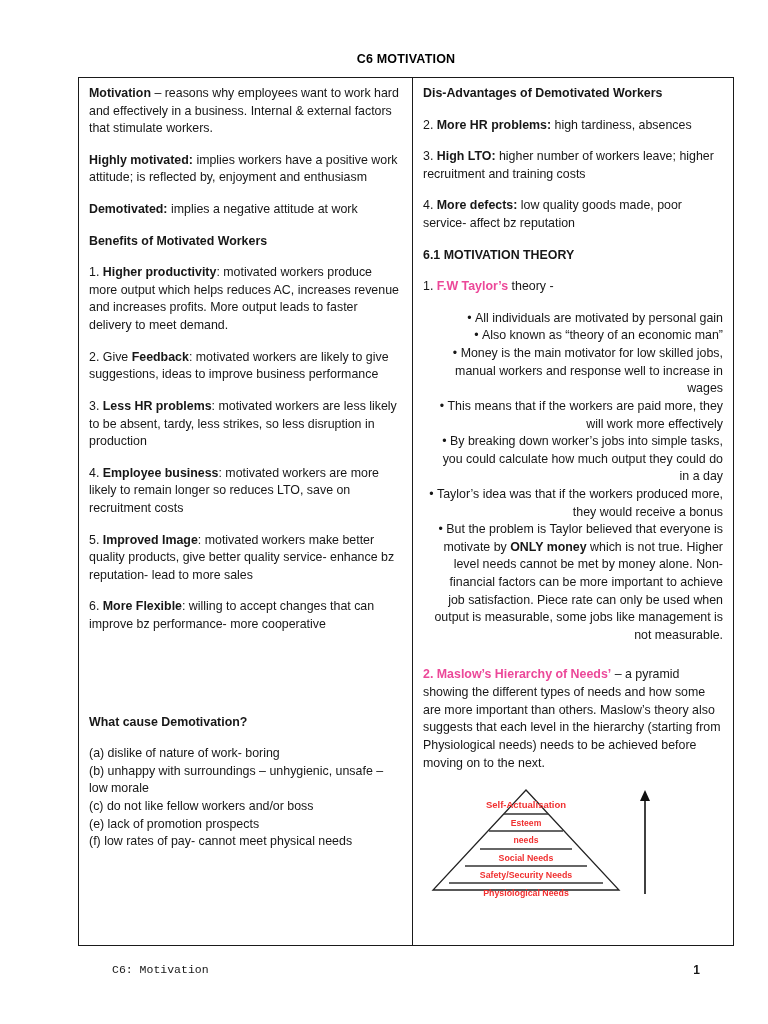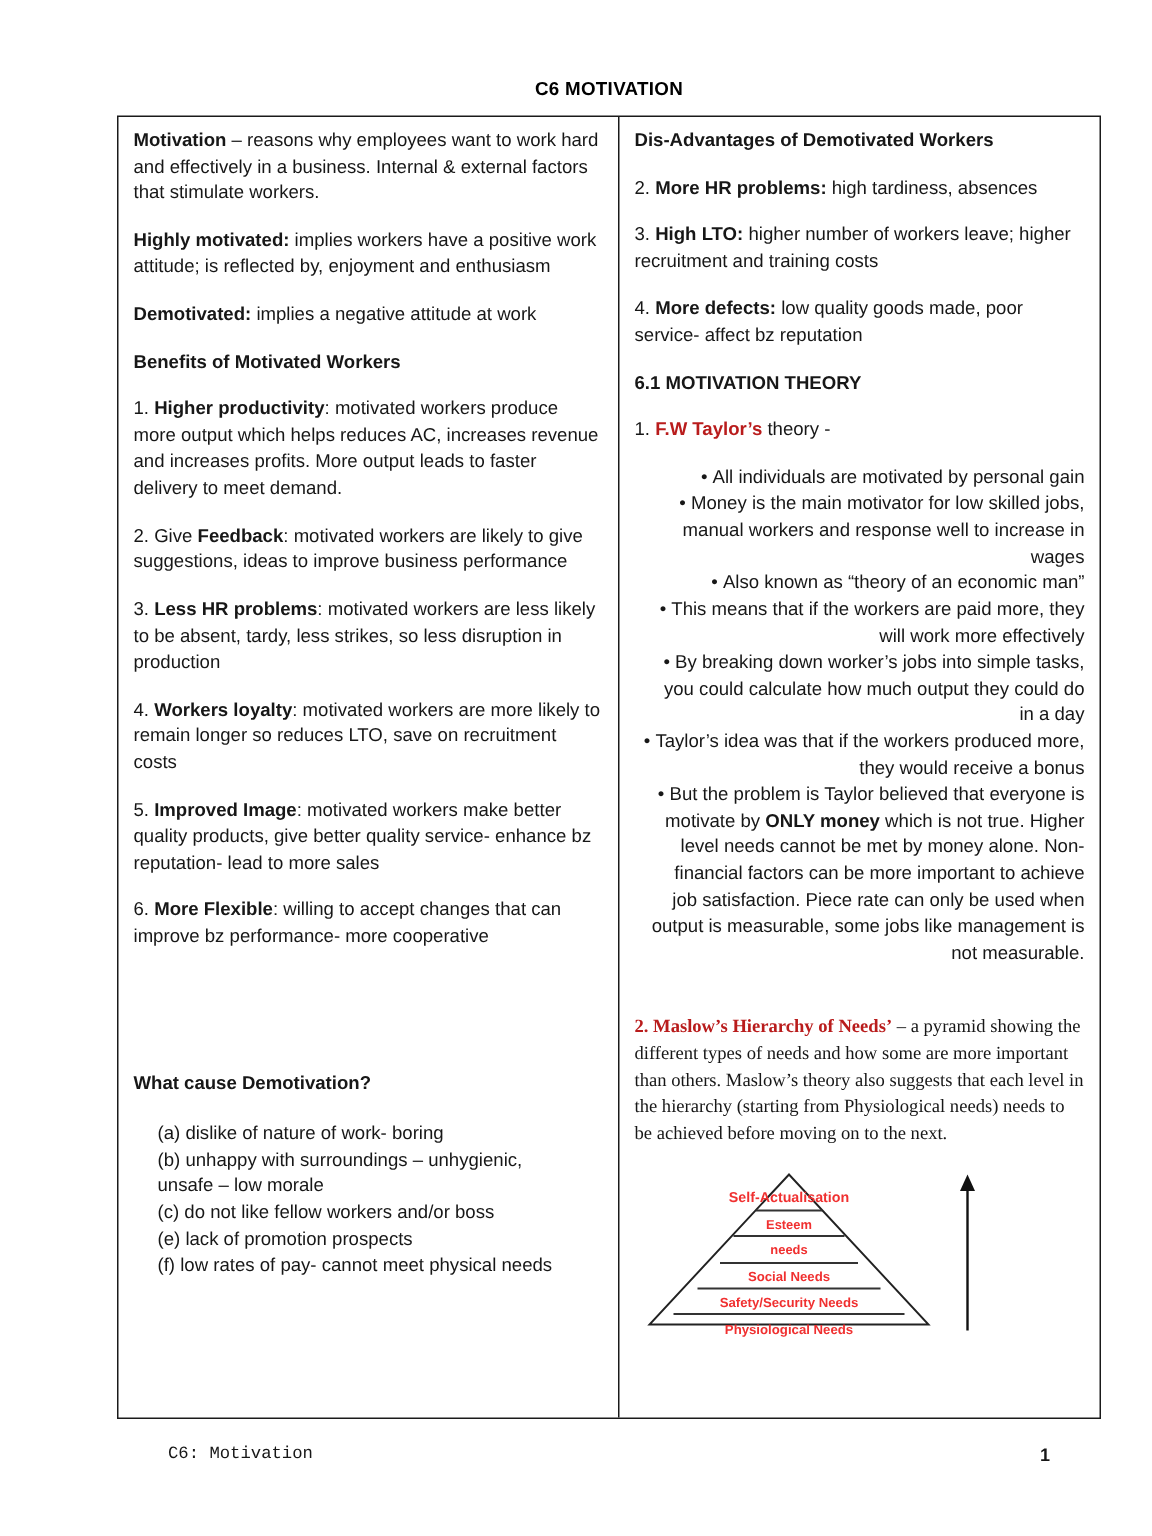--- a/index.html
+++ b/index.html
@@ -64,42 +64,42 @@
   }
 
   
   p.blk {
     margin: 0 0 14px 0;
     font-size: 12.4px;
     line-height: 1.42;
     color: #171717;
   }
   .b { font-weight: bold; margin-top: 32px; }
-  .red { color: #b91c1c; font-weight: bold; }
+  .red { color: #ec4899; font-weight: bold; }
 
   ul.bullets {
     margin: 0 0 8px 0;
     padding: 0;
     list-style: none;
     text-align: right;
   }
   ul.bullets li {
     font-size: 12.4px;
     line-height: 1.42;
     color: #171717;
     margin: 0;
     padding-left: 11px;
     text-indent: -11px;
   }
   ul.bullets li:before {
     content: "\2022\00a0";
   }
 
   ol.alpha {
-    margin: 16px;
+    margin: 0;
     padding: 0;
     list-style: none;
   }
   ol.alpha li {
     font-size: 12.4px;
     line-height: 1.42;
     color: #171717;
   }
 
   .spacer-lg { height: 66px; }
@@ -160,21 +160,21 @@
       <p class="blk"><span class="b">Demotivated:</span><span> implies a negative attitude at work</span></p>
 
       <p class="blk"><span class="b">Benefits of Motivated Workers</span></p>
 
       <p class="blk"><span>1. </span><span class="b">Higher productivity</span><span>: motivated workers produce more output which helps reduces AC, increases revenue and increases profits. More output leads to faster delivery to meet demand.</span></p>
 
       <p class="blk"><span>2. Give </span><span class="b">Feedback</span><span>: motivated workers are likely to give suggestions, ideas to improve business performance</span></p>
 
       <p class="blk"><span>3. </span><span class="b">Less HR problems</span><span>: motivated workers are less likely to be absent, tardy, less strikes, so less disruption in production</span></p>
 
-      <p class="blk"><span>4. </span><span class="b">Workers loyalty</span><span>: motivated workers are more likely to remain longer so reduces LTO, save on recruitment costs</span></p>
+      <p class="blk"><span>4. </span><span class="b">Employee business</span><span>: motivated workers are more likely to remain longer so reduces LTO, save on recruitment costs</span></p>
 
       <p class="blk"><span>5. </span><span class="b">Improved Image</span><span>: motivated workers make better quality products, give better quality service- enhance bz reputation- lead to more sales</span></p>
 
       <p class="blk"><span>6. </span><span class="b">More Flexible</span><span>: willing to accept changes that can improve bz performance- more cooperative</span></p>
 
       <div class="spacer-lg"></div>
 
       <p class="blk"><span class="b">What cause Demotivation?</span></p>
 
       <ol class="alpha">
@@ -197,29 +197,29 @@
       <p class="blk"><span>3. </span><span class="b">High LTO:</span><span> higher number of workers leave; higher recruitment and training costs</span></p>
 
       <p class="blk"><span>4. </span><span class="b">More defects:</span><span> low quality goods made, poor service- affect bz reputation</span></p>
 
       <p class="blk"><span class="b">6.1 MOTIVATION THEORY</span></p>
 
       <p class="blk"><span>1.  </span><span class="red">F.W Taylor’s</span><span> theory -</span></p>
 
       <ul class="bullets">
         <li>All individuals are motivated by personal gain</li>
+        <li>Also known as “theory of an economic man”</li>
         <li>Money is the main motivator for low skilled jobs, manual workers and response well to increase in wages</li>
-        <li>Also known as “theory of an economic man”</li>
         <li>This means that if the workers are paid more, they will work more effectively</li>
         <li>By breaking down worker’s jobs into simple tasks, you could calculate how much output they could do in a day</li>
         <li>Taylor’s idea was that if the workers produced more, they would receive a bonus</li>
         <li><span>But the problem is Taylor believed that everyone is motivate by </span><span class="b">ONLY money</span><span> which is not true. Higher level needs cannot be met by money alone. Non-financial factors can be more important to achieve job satisfaction. Piece rate can only be used when output is measurable, some jobs like management is not measurable.</span></li>
       </ul>
 
-      <p class="blk" style="margin-top:32px;font-family:Liberation Serif, serif;"><span class="red">2. </span><span class="red">Maslow’s Hierarchy of Needs’</span><span> – a pyramid showing the different types of needs and how some are more important than others. Maslow’s theory also suggests that each level in the hierarchy (starting from Physiological needs) needs to be achieved before moving on to the next.</span></p>
+      <p class="blk" style="margin-top:22px;"><span class="red">2. </span><span class="red">Maslow’s Hierarchy of Needs’</span><span> – a pyramid showing the different types of needs and how some are more important than others. Maslow’s theory also suggests that each level in the hierarchy (starting from Physiological needs) needs to be achieved before moving on to the next.</span></p>
 
       <div class="pyramid-wrap">
         <svg class="pyramid-svg" width="300" height="130" viewBox="0 0 300 130">
 
           <polygon points="103,4 10,104 196,104" fill="none" stroke="#222222" stroke-width="1.3"></polygon>
 
           <line x1="81" y1="28" x2="125" y2="28" stroke="#333333" stroke-width="1.3"></line>
           <line x1="66" y1="45" x2="140" y2="45" stroke="#333333" stroke-width="1.3"></line>
           <line x1="57" y1="63" x2="149" y2="63" stroke="#333333" stroke-width="1.3"></line>
           <line x1="42" y1="80" x2="164" y2="80" stroke="#333333" stroke-width="1.3"></line>

